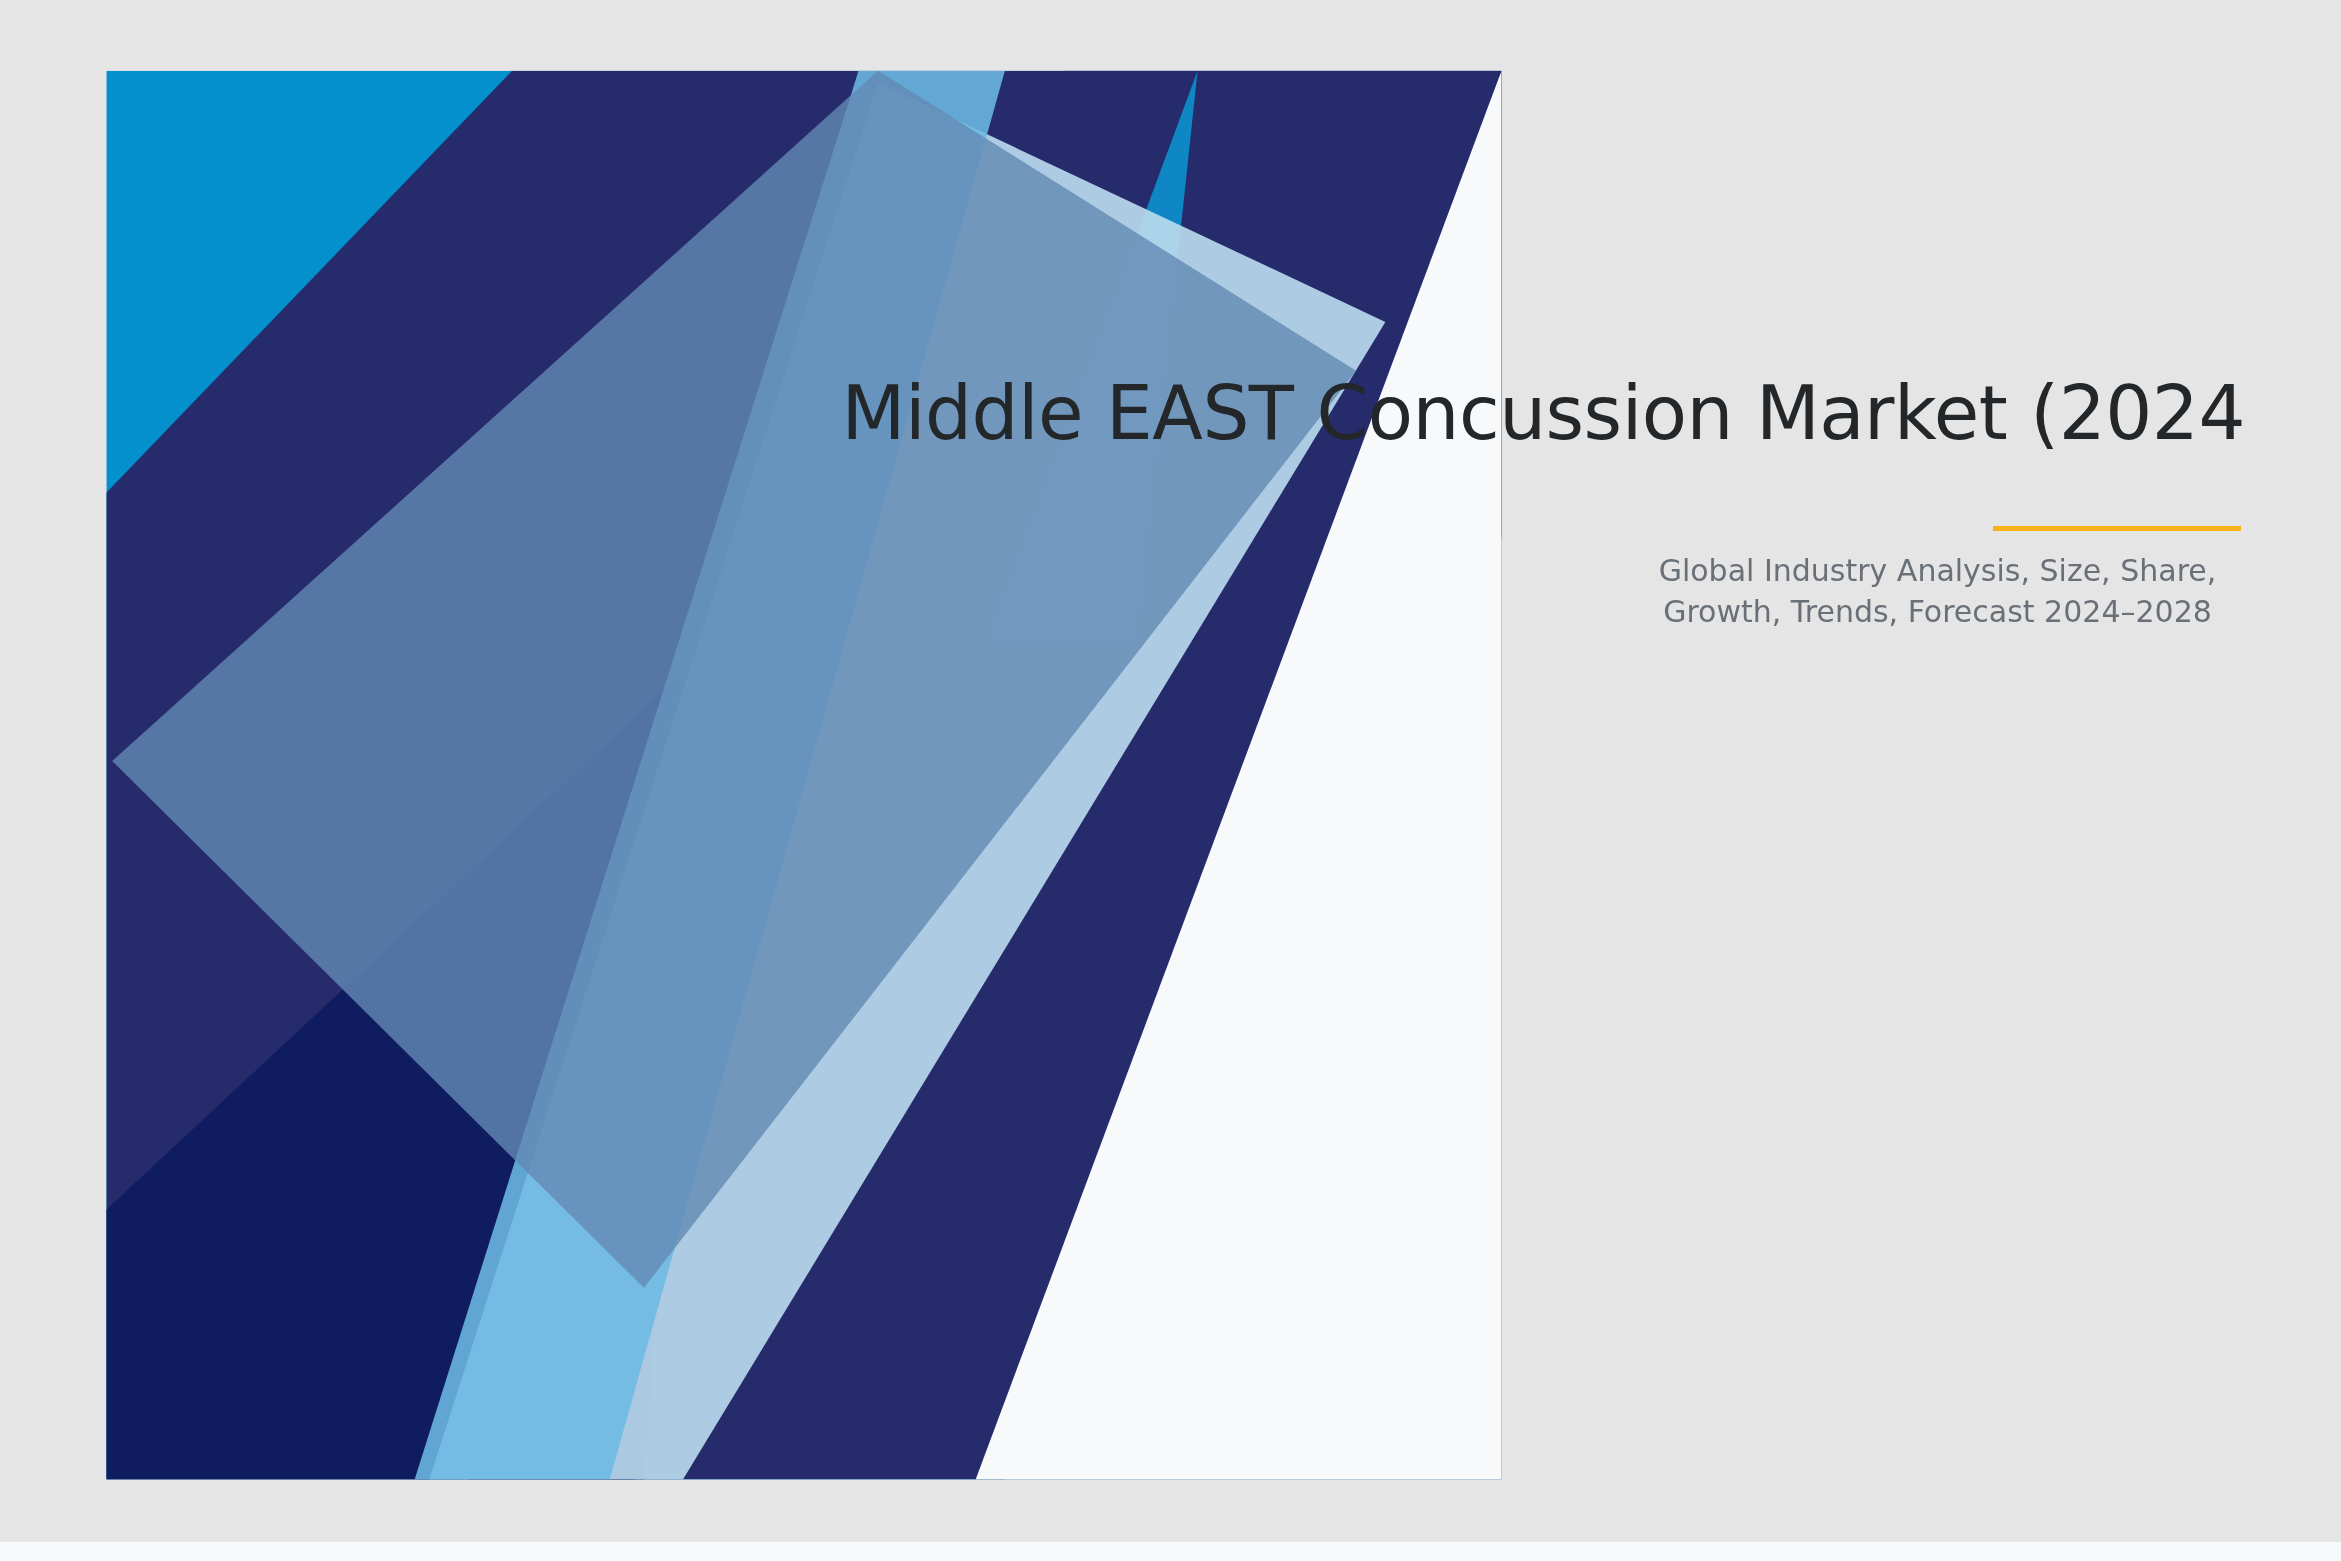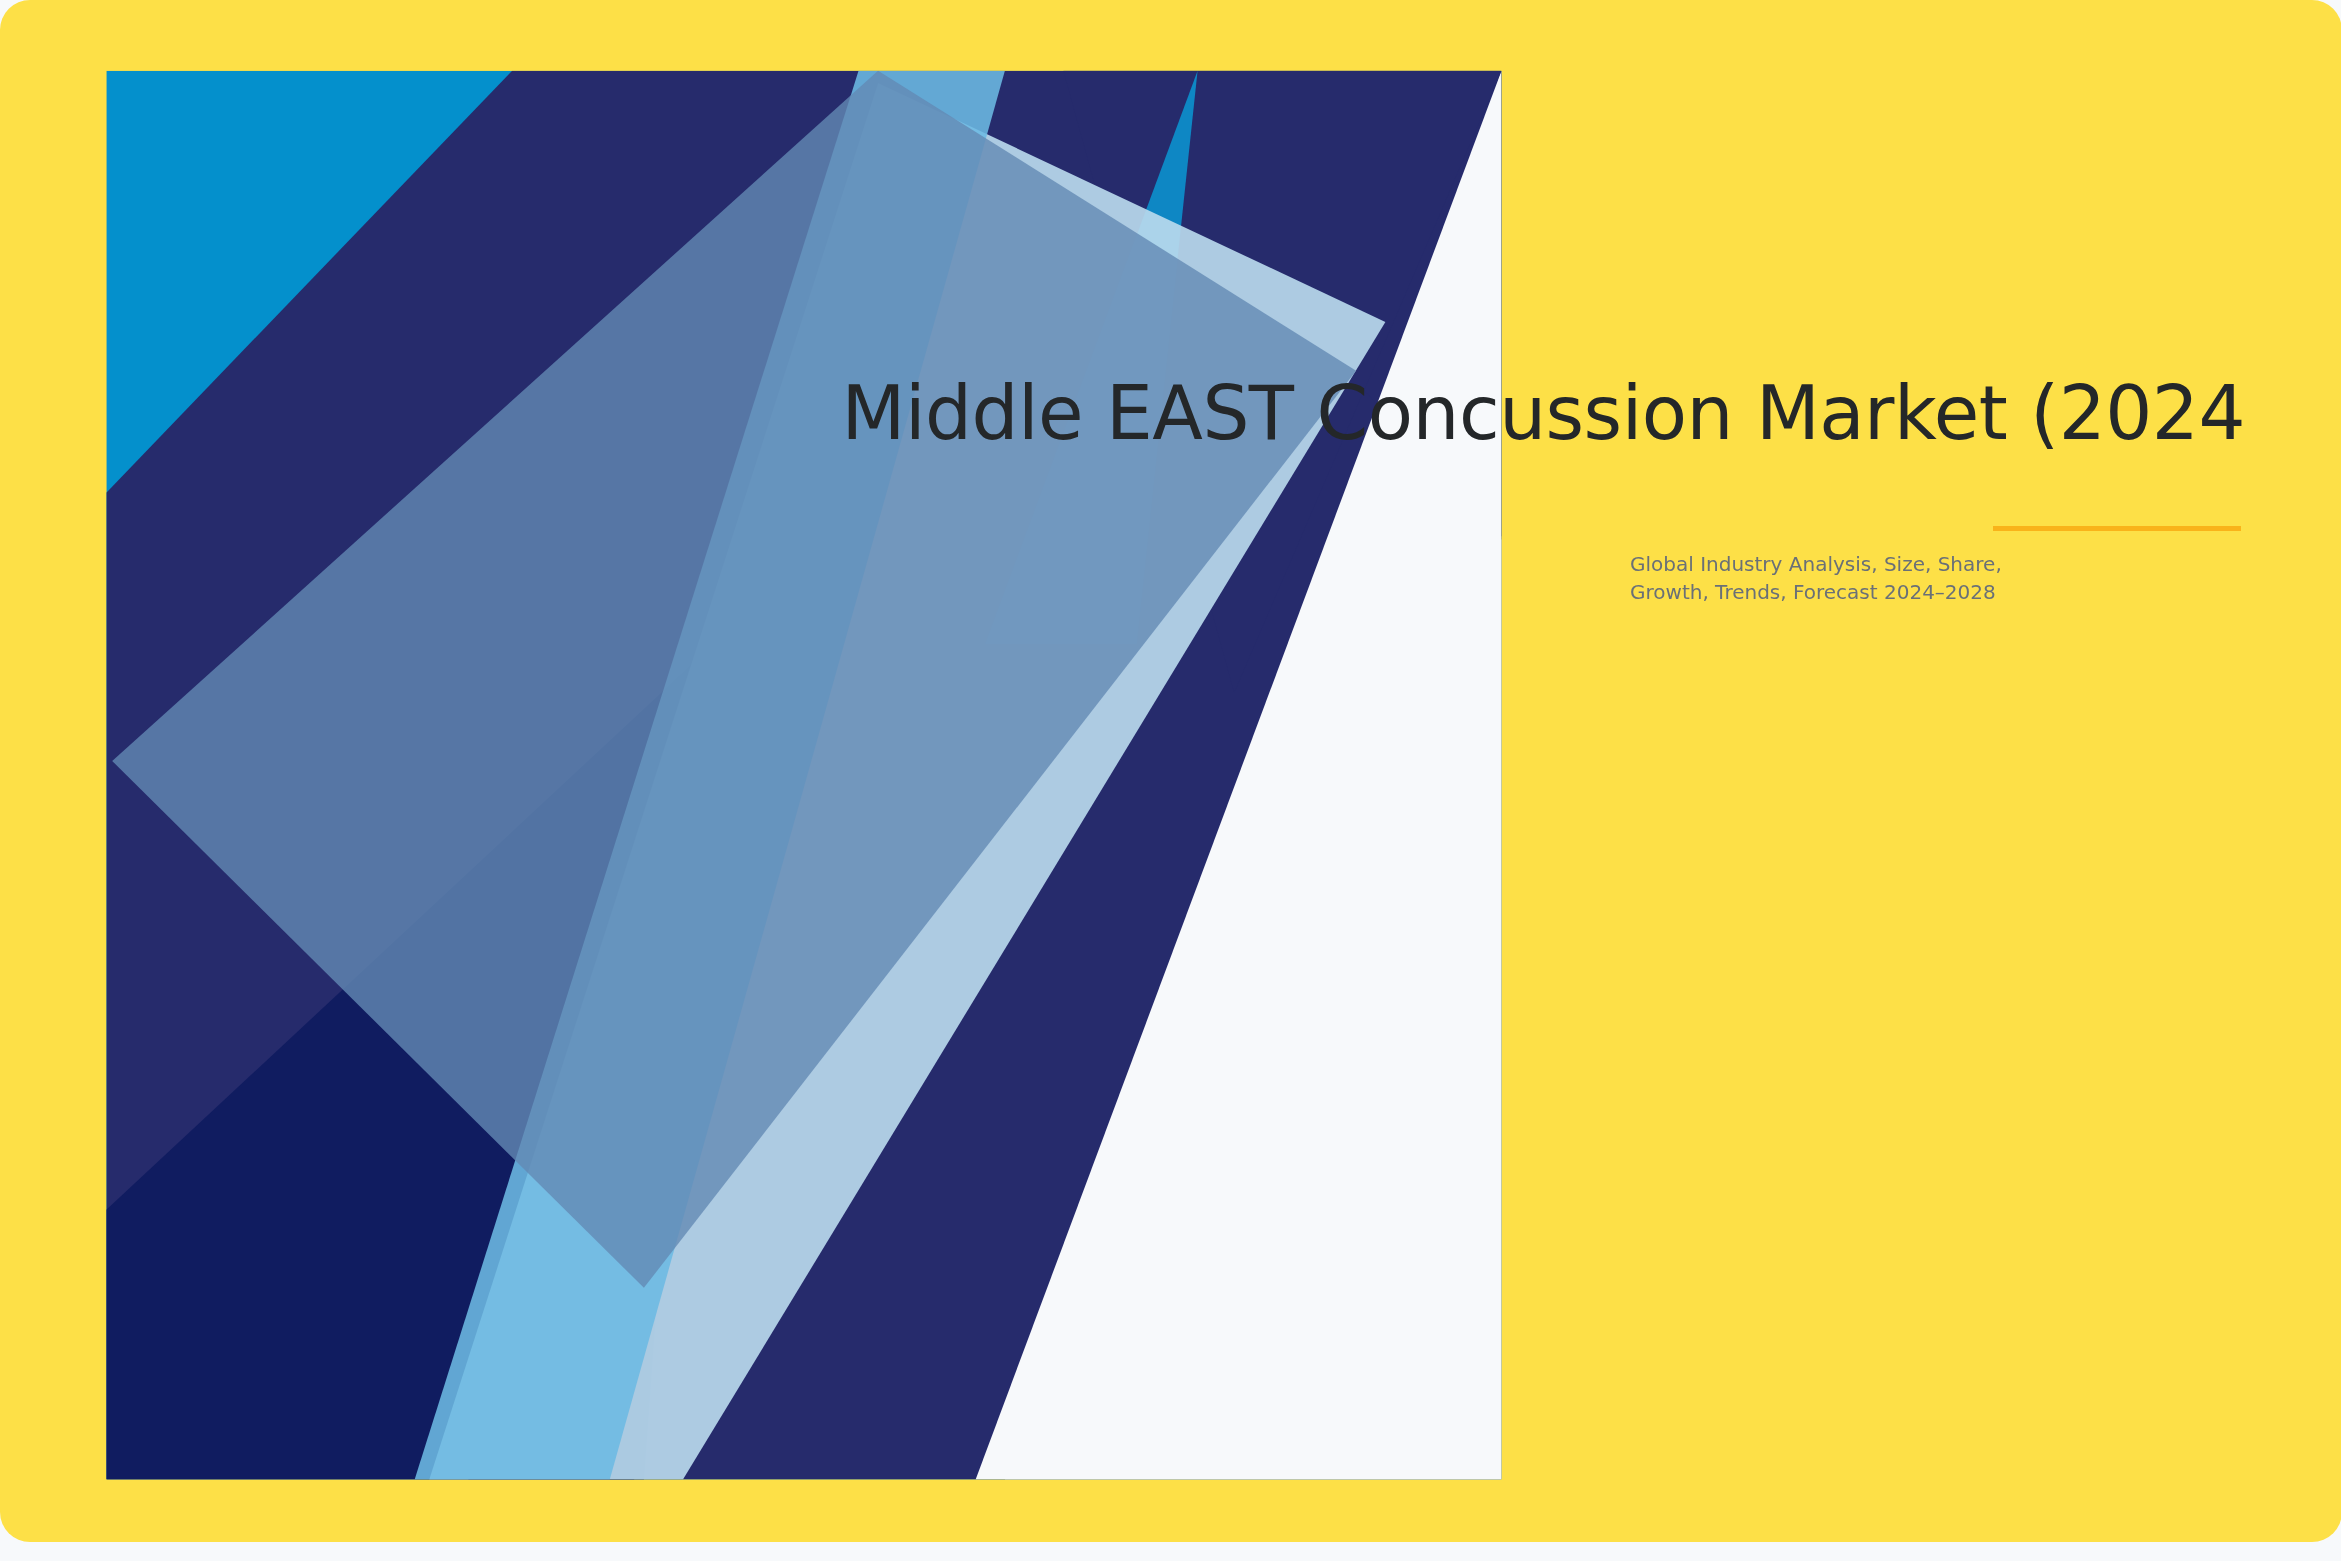--- a/index.html
+++ b/index.html
@@ -10,22 +10,21 @@
   body {
     width: 2342px;
     height: 1561px;
     font-family: "DejaVu Sans", sans-serif;
     overflow: hidden;
   }
   .cover {
     position: relative;
     width: 2342px;
     height: 1542px;
-    background: #fde047;
-    border-radius: 30px;
+    background: #e5e5e5;
   }
   
   .artwork {
     position: absolute;
     left: 0;
     top: 0;
     width: 1561px;
     height: 1561px;
     pointer-events: none;
   }
@@ -65,24 +64,24 @@
     width: 248px;
     height: 5.4px;
     background: #f9b31a;
     z-index: 1;
   }
   .cover-subtitle {
     margin: 0;
     margin-top: 96px;
     font-family: "DejaVu Sans", sans-serif;
     font-weight: 400;
-    font-size: 20px;
+    font-size: 30px;
     line-height: 1.36;
     color: #6a7077;
-    text-align: left;
+    text-align: center;
     max-width: 615px;
     margin-left: auto;
   }
 </style>
 </head>
 <body>
 
 <div class="cover">
 
   <div class="artwork">

